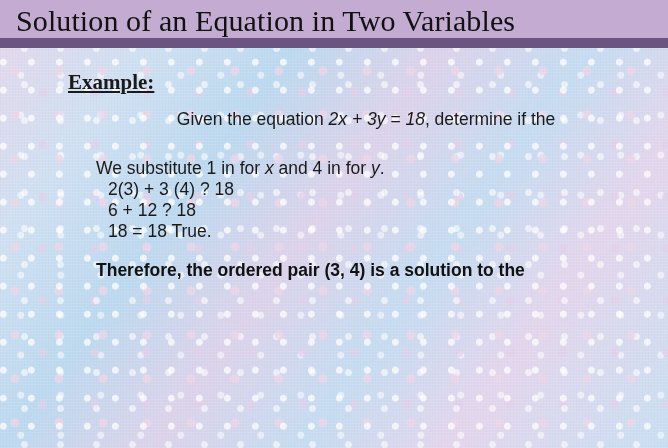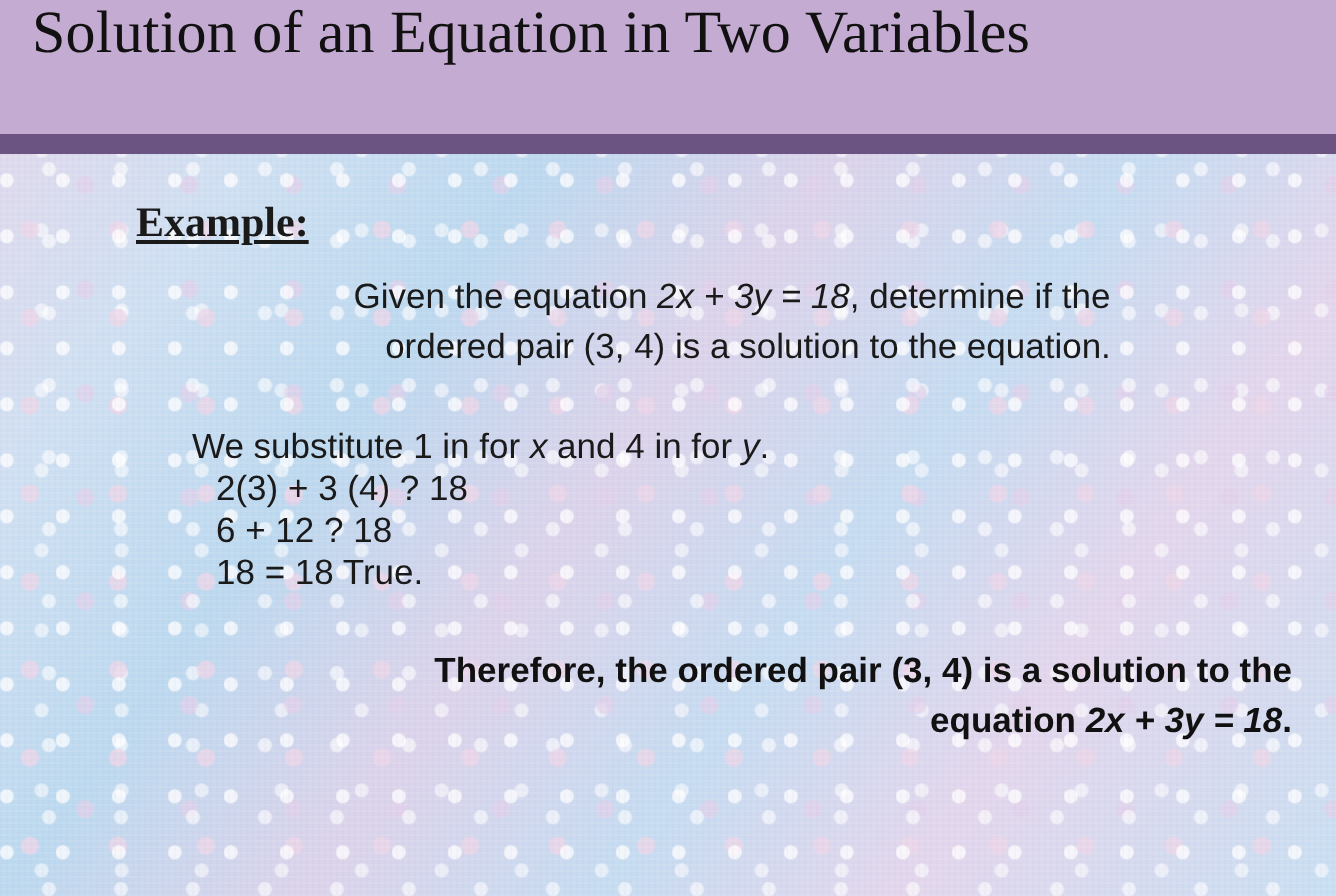--- a/index.html
+++ b/index.html
@@ -33,24 +33,24 @@
     left: 0; top: 0; right: 0; bottom: 0;
     pointer-events: none;
     opacity: 0.5;
     background-image:
       repeating-linear-gradient(0deg, rgba(255,255,255,0.16) 0 1px, rgba(255,255,255,0) 1px 3px),
       repeating-linear-gradient(90deg, rgba(180,160,200,0.10) 0 1px, rgba(255,255,255,0) 1px 3px);
   }
   .title-band {
     position: relative;
     z-index: 2;
-    height: 77px;
+    height: 48px;
     background: #c4abd2;
     display: flex;
-    align-items: flex-start;
+    align-items: flex-end;
     border-bottom: 10px solid #6b5481;
     box-sizing: border-box;
   }
   .title-text {
     font-family: "Liberation Serif", serif;
     font-size: 30px;
     color: #111111;
     padding-left: 16px;
     letter-spacing: 0.1px;
     white-space: nowrap;
@@ -91,24 +91,23 @@
   .step {
     font-size: 17.5px;
     color: #1a1a1a;
     padding-left: 40px;
   }
   .conclusion {
     font-size: 17.5px;
     font-weight: bold;
     color: #111111;
     padding-left: 28px;
-    margin-top: 26px;
+    margin-top: 16px;
     line-height: 1.45;
     max-width: 560px;
-    text-align: right;
   }
   .conclusion .cont {
     display: block;
     padding-left: 30px;
   }
   em.math {
     font-style: italic;
   }
 </style>
 </head>
@@ -119,32 +118,30 @@
   <div class="title-band">
     <div class="title-text">Solution of an Equation in Two Variables</div>
   </div>
 
   <div class="body">
 
     <div class="example-label">Example:</div>
 
     <div class="para">
       <span>Given the equation </span><em class="math">2x + 3y = 18</em><span>,  determine if the</span>
-      <span class="indent2">ordered pair (3, 4) is a solution to the equation.</span>
     </div>
 
     <div class="spacer"></div>
 
     <div class="substitute">
       <span>We substitute 1 in for </span><em class="math">x</em><span> and 4 in for </span><em class="math">y</em><span>.</span>
     </div>
 
     <div class="step">2(3) + 3 (4) ? 18</div>
     <div class="step">6 + 12 ? 18</div>
     <div class="step">18 = 18   True.</div>
 
     <div class="conclusion">
       <span>Therefore, the ordered pair (3, 4) is a solution to the</span>
-      <span class="cont"><span>equation </span><em class="math">2x + 3y = 18</em><span>.</span></span>
     </div>
 
   </div>
 </div>
 
 </body></html>

